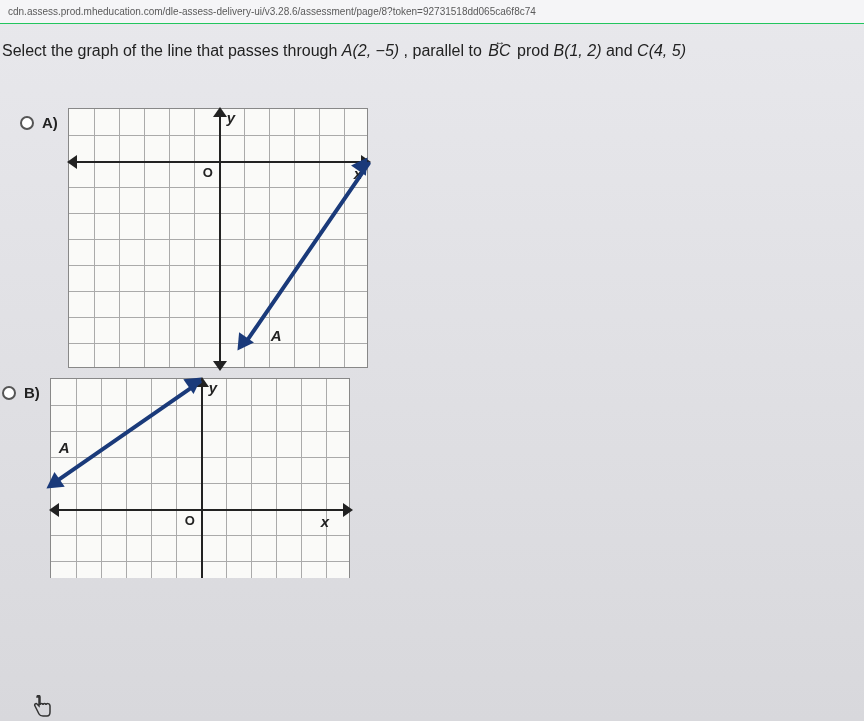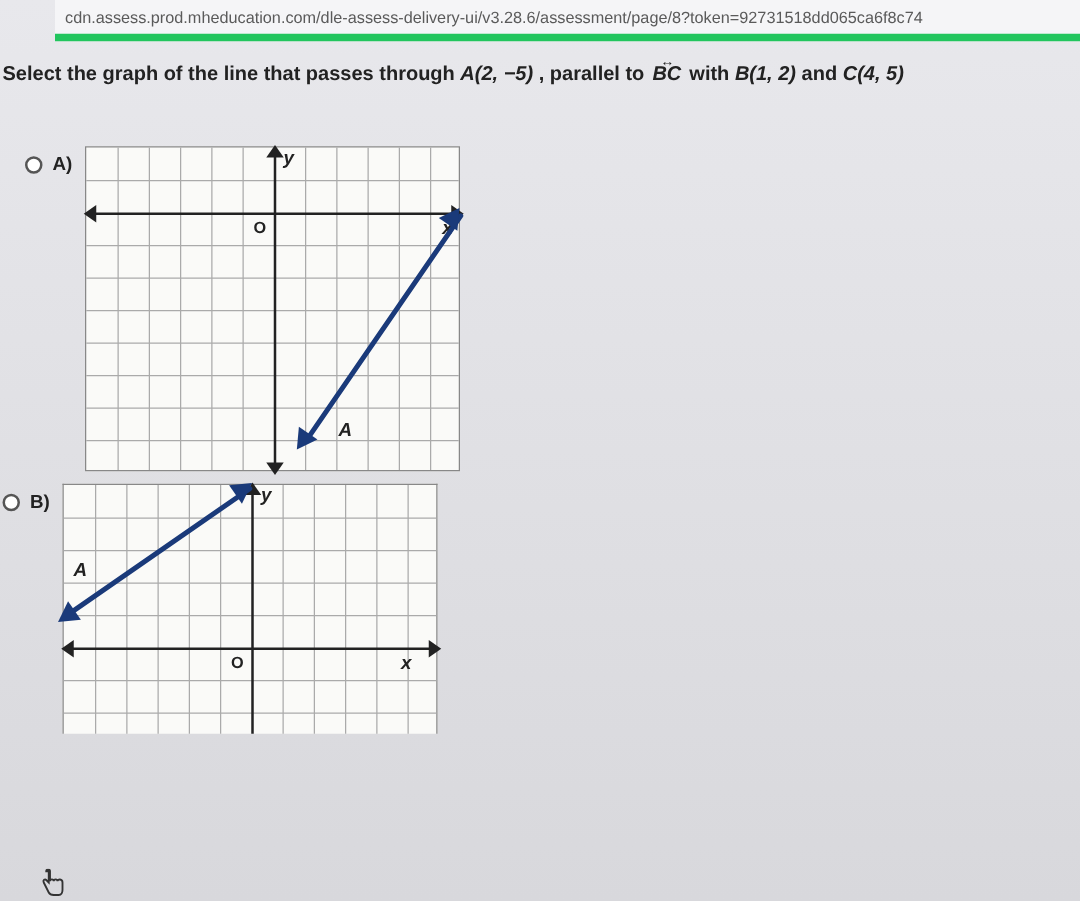--- a/index.html
+++ b/index.html
@@ -7,32 +7,31 @@
       font-family: Arial, sans-serif;
       background: linear-gradient(180deg, #e8e8ec 0%, #d8d8dc 100%);
       width: 864px;
       height: 721px;
       overflow: hidden;
       position: relative;
     }
     .url-bar {
       background: #f5f5f7;
       padding: 6px 8px;
-      font-size: 13px;
+      font-size: 10px;
       color: #5a5a5a;
-      border-bottom: 6px solid #22c55e;
+      border-bottom: 1px solid #22c55e;
       white-space: nowrap;
       overflow: hidden;
-      margin-left: 44px;
     }
     .question {
       padding: 18px 2px;
       font-size: 16px;
       color: #222;
-      font-weight: 700;
+      font-weight: 400;
     }
     .bc-symbol {
       position: relative;
       display: inline-block;
       margin: 0 2px;
     }
     .bc-symbol .arrow-over {
       position: absolute;
       top: -6px;
       left: -2px;
@@ -131,21 +130,21 @@
 <div class="url-bar">cdn.assess.prod.mheducation.com/dle-assess-delivery-ui/v3.28.6/assessment/page/8?token=92731518dd065ca6f8c74</div>
 
 <div class="question">
   <span>Select the graph of the line that passes through </span>
   <i>A(2, −5)</i>
   <span>, parallel to </span>
   <span class="bc-symbol">
     <span class="arrow-over">↔</span>
     <i>BC</i>
   </span>
-  <span> with </span>
+  <span> prod </span>
   <i>B(1, 2)</i>
   <span> and </span>
   <i>C(4, 5)</i>
 </div>
 
 <div class="options">
 
   <div class="option-row">
     <div class="option-radio"></div>
     <div class="option-label">A)</div>

